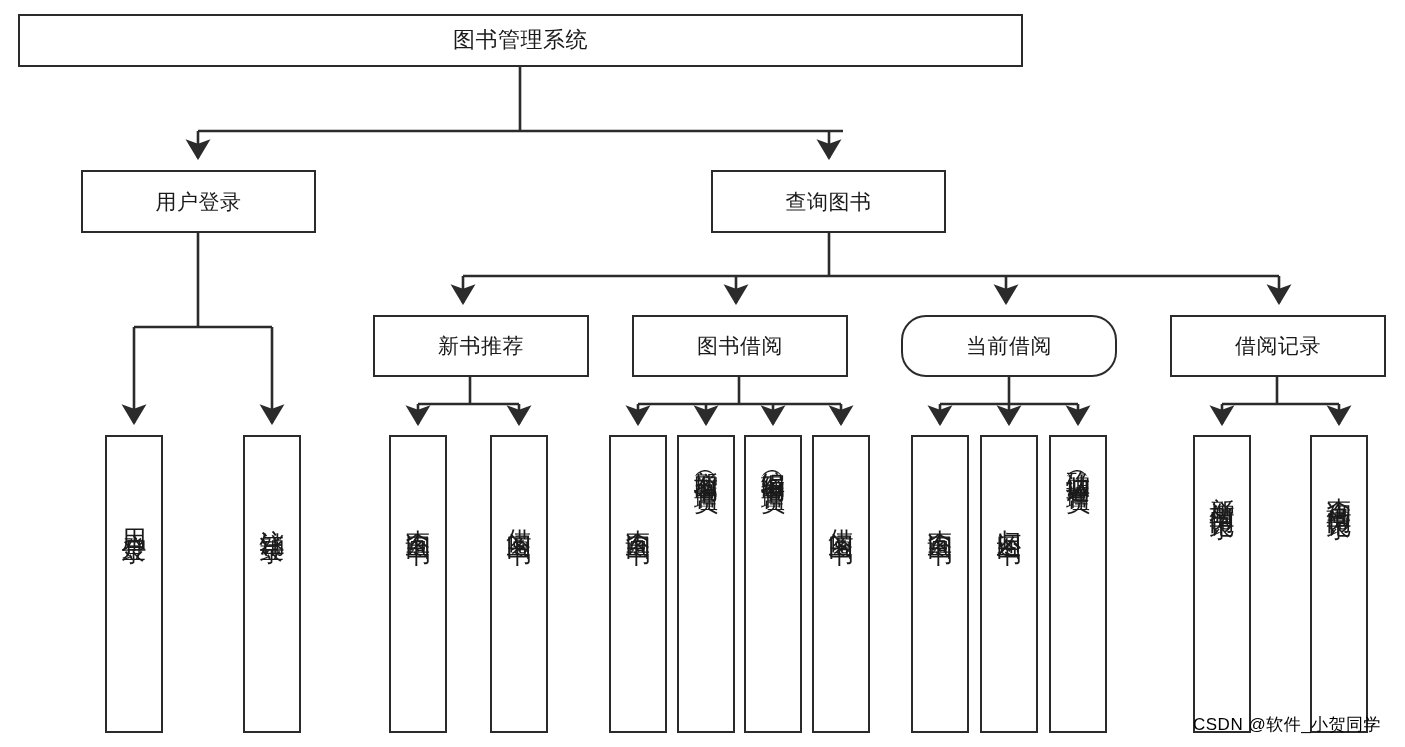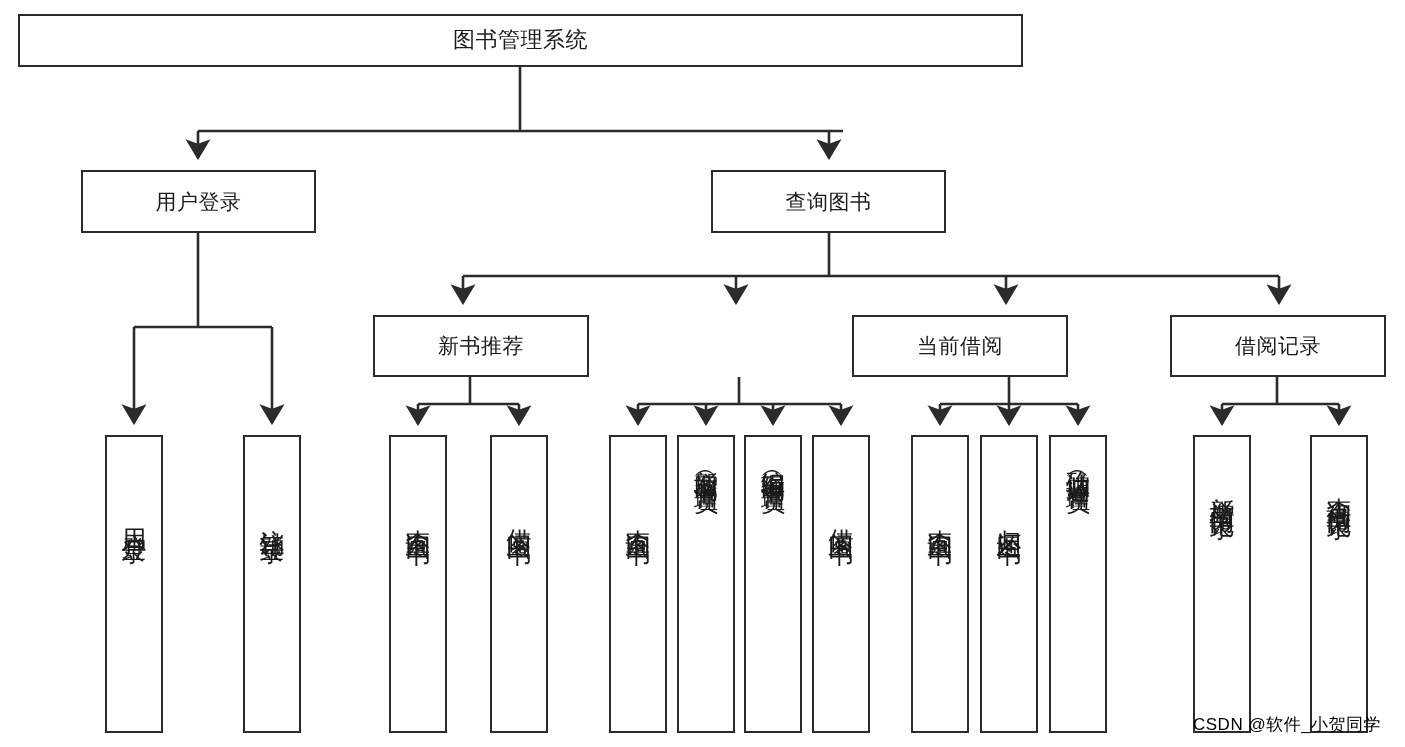--- a/index.html
+++ b/index.html
@@ -135,21 +135,24 @@
   <div class="node h-node" style="left:81px; top:170px; width:235px; height:63px;">
     <span class="lbl">用户登录</span>
   </div>
   <div class="node h-node" style="left:711px; top:170px; width:235px; height:63px;">
     <span class="lbl">查询图书</span>
   </div>
 
   <div class="node h-node" style="left:362px; top:315px; width:216px; height:62px;margin-left:11px;">
     <span class="lbl">新书推荐</span>
   </div>
-  <div class="node h-node" style="left:852px; top:315px; width:216px; height:62px;">
+  <div class="node h-node" style="left:632px; top:315px; width:216px; height:62px;">
+    <span class="lbl">图书借阅</span>
+  </div>
+  <div class="node h-node" style="left:901px; top:315px; width:216px; height:62px;border-radius:25px;">
     <span class="lbl">当前借阅</span>
   </div>
   <div class="node h-node" style="left:1170px; top:315px; width:216px; height:62px;">
     <span class="lbl">借阅记录</span>
   </div>
 
   <div class="node v-node" style="left:105px; top:435px; width:58px; height:298px; padding-top:72px;">
     <span class="lbl">用户登录</span>
   </div>
   <div class="node v-node" style="left:243px; top:435px; width:58px; height:298px; padding-top:72px;">

